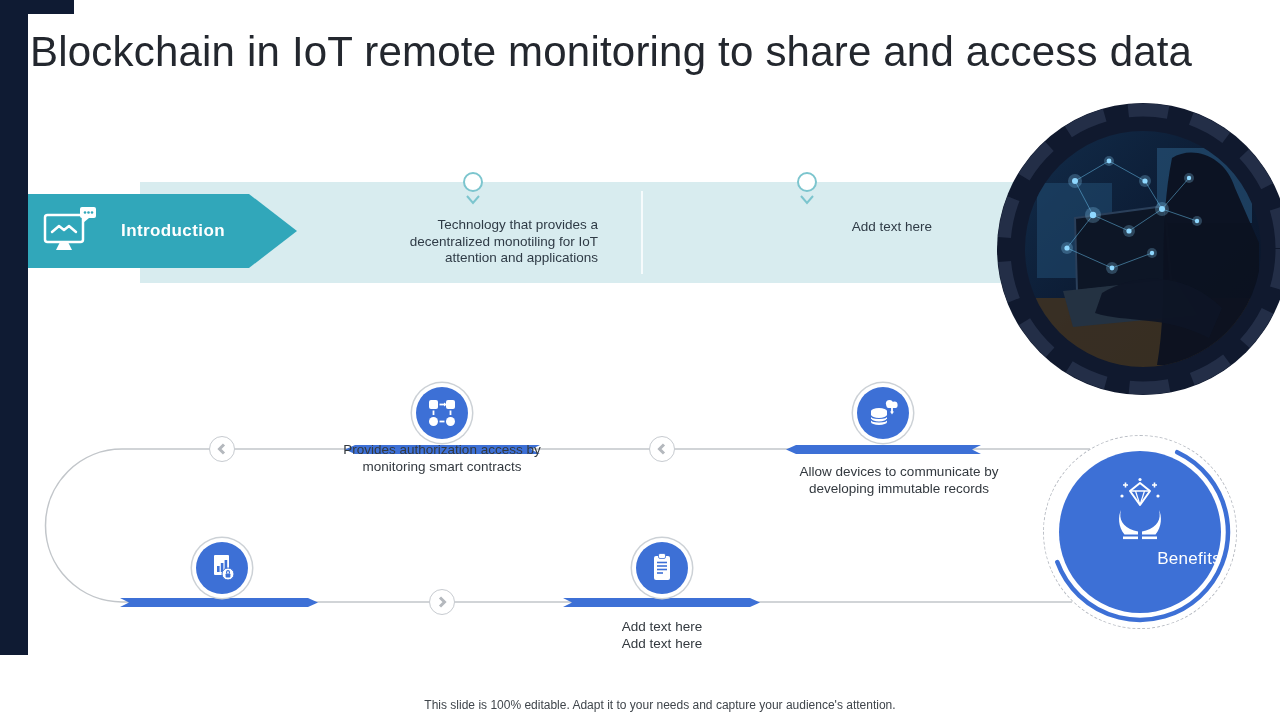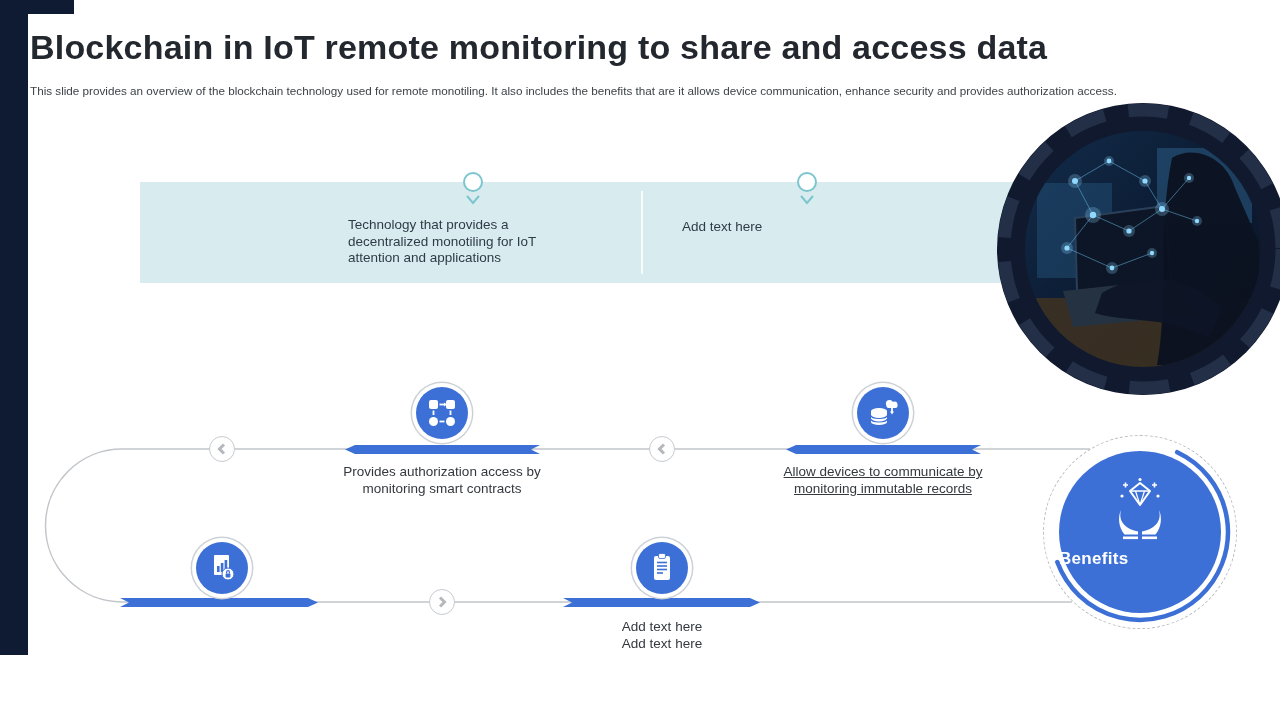--- a/index.html
+++ b/index.html
@@ -5,76 +5,90 @@
   html,body{margin:0;padding:0;background:#fff;}
   .slide{position:relative;width:1280px;height:720px;background:#ffffff;overflow:hidden;
          font-family:"Liberation Sans",sans-serif;}
   .abs{position:absolute;}
 
   
   .corner-top{left:0;top:0;width:74px;height:14px;background:#0f1b33;}
   .left-bar{left:0;top:0;width:28px;height:655px;background:#0f1b33;}
 
   
-  .title{left:30px;top:28px;width:1190px;font-size:34px;font-weight:bold;color:#23272e;letter-spacing:.2px;}
+  .title{left:30px;top:28px;width:1190px;font-size:42px;font-weight:normal;color:#23272e;letter-spacing:.2px;}
   .subtitle{left:30px;top:84px;width:1150px;font-size:11.7px;color:#3d4349;}
 
   
   .banner{left:140px;top:182px;width:880px;height:101px;background:#d8ecef;}
   .banner-divider{left:641px;top:191px;width:2px;height:83px;background:#f6fbfc;}
   .intro-arrow{left:28px;top:194px;width:269px;height:74px;background:#31a7ba;
     clip-path:polygon(0 0, calc(100% - 48px) 0, 100% 50%, calc(100% - 48px) 100%, 0 100%);}
   .intro-icon{left:14px;top:12px;}
   .intro-label{left:70px;top:0;width:150px;height:74px;display:flex;align-items:center;justify-content:center;
     color:#fff;font-size:17px;font-weight:bold;letter-spacing:.4px;}
   .marker-circle{width:20px;height:20px;border-radius:50%;background:#fff;border:2px solid #7cc5ce;box-sizing:border-box;}
-  .banner-col{font-size:13.5px;color:#2f3b46;text-align:left;line-height:16.5px;}
+  .banner-col{font-size:13.5px;color:#2f3b46;text-align:right;line-height:16.5px;}
 
   
   .hero{left:997px;top:103px;width:292px;height:292px;border-radius:50%;background:#10192e;}
   .hero svg{position:absolute;left:0;top:0;}
 
   
   .flow-svg{left:0;top:0;pointer-events:none;}
   .bar{height:9px;background:#3d70d6;}
   .bar-left{clip-path:polygon(10px 0, 100% 0, calc(100% - 9px) 50%, 100% 100%, 10px 100%, 0 50%);}
   .bar-right{clip-path:polygon(0 0, calc(100% - 10px) 0, 100% 50%, calc(100% - 10px) 100%, 0 100%, 9px 50%);}
   .node{width:52px;height:52px;border-radius:50%;background:#3d70d6;display:flex;align-items:center;justify-content:center;
     box-shadow:0 0 0 4px #fff, 0 0 0 5.5px #ccd1d6;}
   .chev{width:26px;height:26px;border-radius:50%;background:#fff;border:1px solid #c7cbd0;box-sizing:border-box;
     display:flex;align-items:center;justify-content:center;}
   .step-label{font-size:13.5px;color:#33393f;text-align:center;line-height:17px;}
 
   
   .benefits-dashed{left:1043px;top:435px;width:194px;height:194px;border:1.5px dashed #b9bdc4;border-radius:50%;box-sizing:border-box;}
   .benefits-circle{left:1059px;top:451px;width:162px;height:162px;border-radius:50%;background:#3d70d6;}
   .benefits-icon{left:1108px;top:477px;}
-  .benefits-label{left:1059px;top:549px;width:162px;text-align:left;color:#fff;font-size:17px;font-weight:bold;letter-spacing:.3px;}
+  .benefits-label{left:1059px;top:549px;width:162px;text-align:right;color:#fff;font-size:17px;font-weight:normal;letter-spacing:.3px;}
 
   .footer{left:40px;top:698px;width:1240px;text-align:center;font-size:12px;color:#3f454b;}
 </style>
 </head>
 <body>
 
 <div class="slide">
 
   <div class="abs corner-top"></div>
   <div class="abs left-bar"></div>
 
   <div class="abs title">Blockchain in IoT remote monitoring to share and access data</div>
-  <div class="abs subtitle">This slide provides an overview of the blockchain technology used for remote monotiling. It also includes the benefits that are it allows device communication, enhance security and provides authorization access.</div>
 
   <svg class="abs flow-svg" width="1280" height="720" viewBox="0 0 1280 720">
     <path d="M1090 449 L122 449 A76.5 76.5 0 0 0 122 602 L1072 602" fill="none" stroke="#c2c6ca" stroke-width="1.5"></path>
     <path d="M1177.2 452.2 A88 88 0 1 1 1057.3 562.1" fill="none" stroke="#3d70d6" stroke-width="4.5" stroke-linecap="round"></path>
   </svg>
 
   <div class="abs banner"></div>
   <div class="abs banner-divider"></div>
 
+  <div class="abs intro-arrow">
+    <div class="abs intro-icon">
+      <svg width="56" height="52" viewBox="0 0 56 52">
+        <rect x="3" y="9" width="38" height="27" rx="2.5" fill="none" stroke="#fff" stroke-width="2.5"></rect>
+        <path d="M10 26 L17 20 L22 24 L27 20 L34 26" fill="none" stroke="#fff" stroke-width="2.5" stroke-linecap="round" stroke-linejoin="round"></path>
+        <polygon points="18,36 26,36 30,44 14,44" fill="#fff"></polygon>
+        <rect x="38" y="1" width="16" height="11" rx="2" fill="#fff"></rect>
+        <polygon points="41,12 47,12 41,17" fill="#fff"></polygon>
+        <circle cx="43" cy="6.5" r="1.3" fill="#31a7ba"></circle>
+          <circle cx="46.5" cy="6.5" r="1.3" fill="#31a7ba"></circle>
+          <circle cx="50" cy="6.5" r="1.3" fill="#31a7ba"></circle>
+      </svg>
+    </div>
+    <div class="abs intro-label">Introduction</div>
+  </div>
 
   <div class="abs marker-circle" style="left:463px;top:172px;"></div>
   <svg class="abs" style="left:465px;top:195px;" width="16" height="10" viewBox="0 0 16 10">
     <polyline points="2,1 8,8 14,1" fill="none" stroke="#7cc5ce" stroke-width="2"></polyline>
   </svg>
   <div class="abs banner-col" style="left:348px;top:217px;width:250px;">
     <span>Technology that provides a</span><br>
     <span>decentralized monotiling for IoT</span><br>
     <span>attention and applications</span>
   </div>
@@ -213,27 +227,27 @@
     <svg width="34" height="34" viewBox="0 0 34 34">
       <rect x="9" y="5" width="16" height="24" rx="2" fill="#fff"></rect>
       <rect x="13.5" y="2.5" width="7" height="5" rx="1.5" fill="#fff" stroke="#3d70d6" stroke-width="0.8"></rect>
       <line x1="12" y1="11.5" x2="22" y2="11.5" stroke="#3d70d6" stroke-width="1.6"></line>
       <line x1="12" y1="15" x2="22" y2="15" stroke="#3d70d6" stroke-width="1.6"></line>
       <line x1="12" y1="18.5" x2="22" y2="18.5" stroke="#3d70d6" stroke-width="1.6"></line>
       <line x1="12" y1="22" x2="18" y2="22" stroke="#3d70d6" stroke-width="1.6"></line>
     </svg>
   </div>
 
-  <div class="abs step-label" style="left:312px;top:463px;width:260px;">
+  <div class="abs step-label" style="left:312px;top:441px;width:260px;">
     <span>Provides authorization access by</span><br>
     <span>monitoring smart contracts</span>
   </div>
-  <div class="abs step-label" style="left:753px;top:463px;width:260px;text-decoration:underline;">
+  <div class="abs step-label" style="left:769px;top:463px;width:260px;">
     <span>Allow devices to communicate by</span><br>
-    <span>monitoring immutable records</span>
+    <span>developing immutable records</span>
   </div>
   <div class="abs step-label" style="left:562px;top:618px;width:200px;">
     <span>Add text here</span><br>
     <span>Add text here</span>
   </div>
 
   <div class="abs benefits-dashed"></div>
   <div class="abs benefits-circle"></div>
   <div class="abs benefits-icon">
     <svg width="64" height="64" viewBox="0 0 64 64">
@@ -247,14 +261,15 @@
         <circle cx="50" cy="19" r="1.6" fill="#fff"></circle>
       <circle cx="32" cy="2.5" r="1.6" fill="#fff"></circle>
       <path d="M13 33 C10.5 42 14.5 50 26 53.5 L30 54.5 L30 57.5 L16.5 57.5 C10 50 10 39 13 33 Z" fill="#fff"></path>
       <path d="M51 33 C53.5 42 49.5 50 38 53.5 L34 54.5 L34 57.5 L47.5 57.5 C54 50 54 39 51 33 Z" fill="#fff"></path>
       <rect x="15" y="59.5" width="15" height="2.6" fill="#fff"></rect>
       <rect x="34" y="59.5" width="15" height="2.6" fill="#fff"></rect>
     </svg>
   </div>
   <div class="abs benefits-label">Benefits</div>
 
+  <div class="abs footer">This slide is 100% editable. Adapt it to your needs and capture your audience's attention.</div>
 
 </div>
 
 </body></html>

